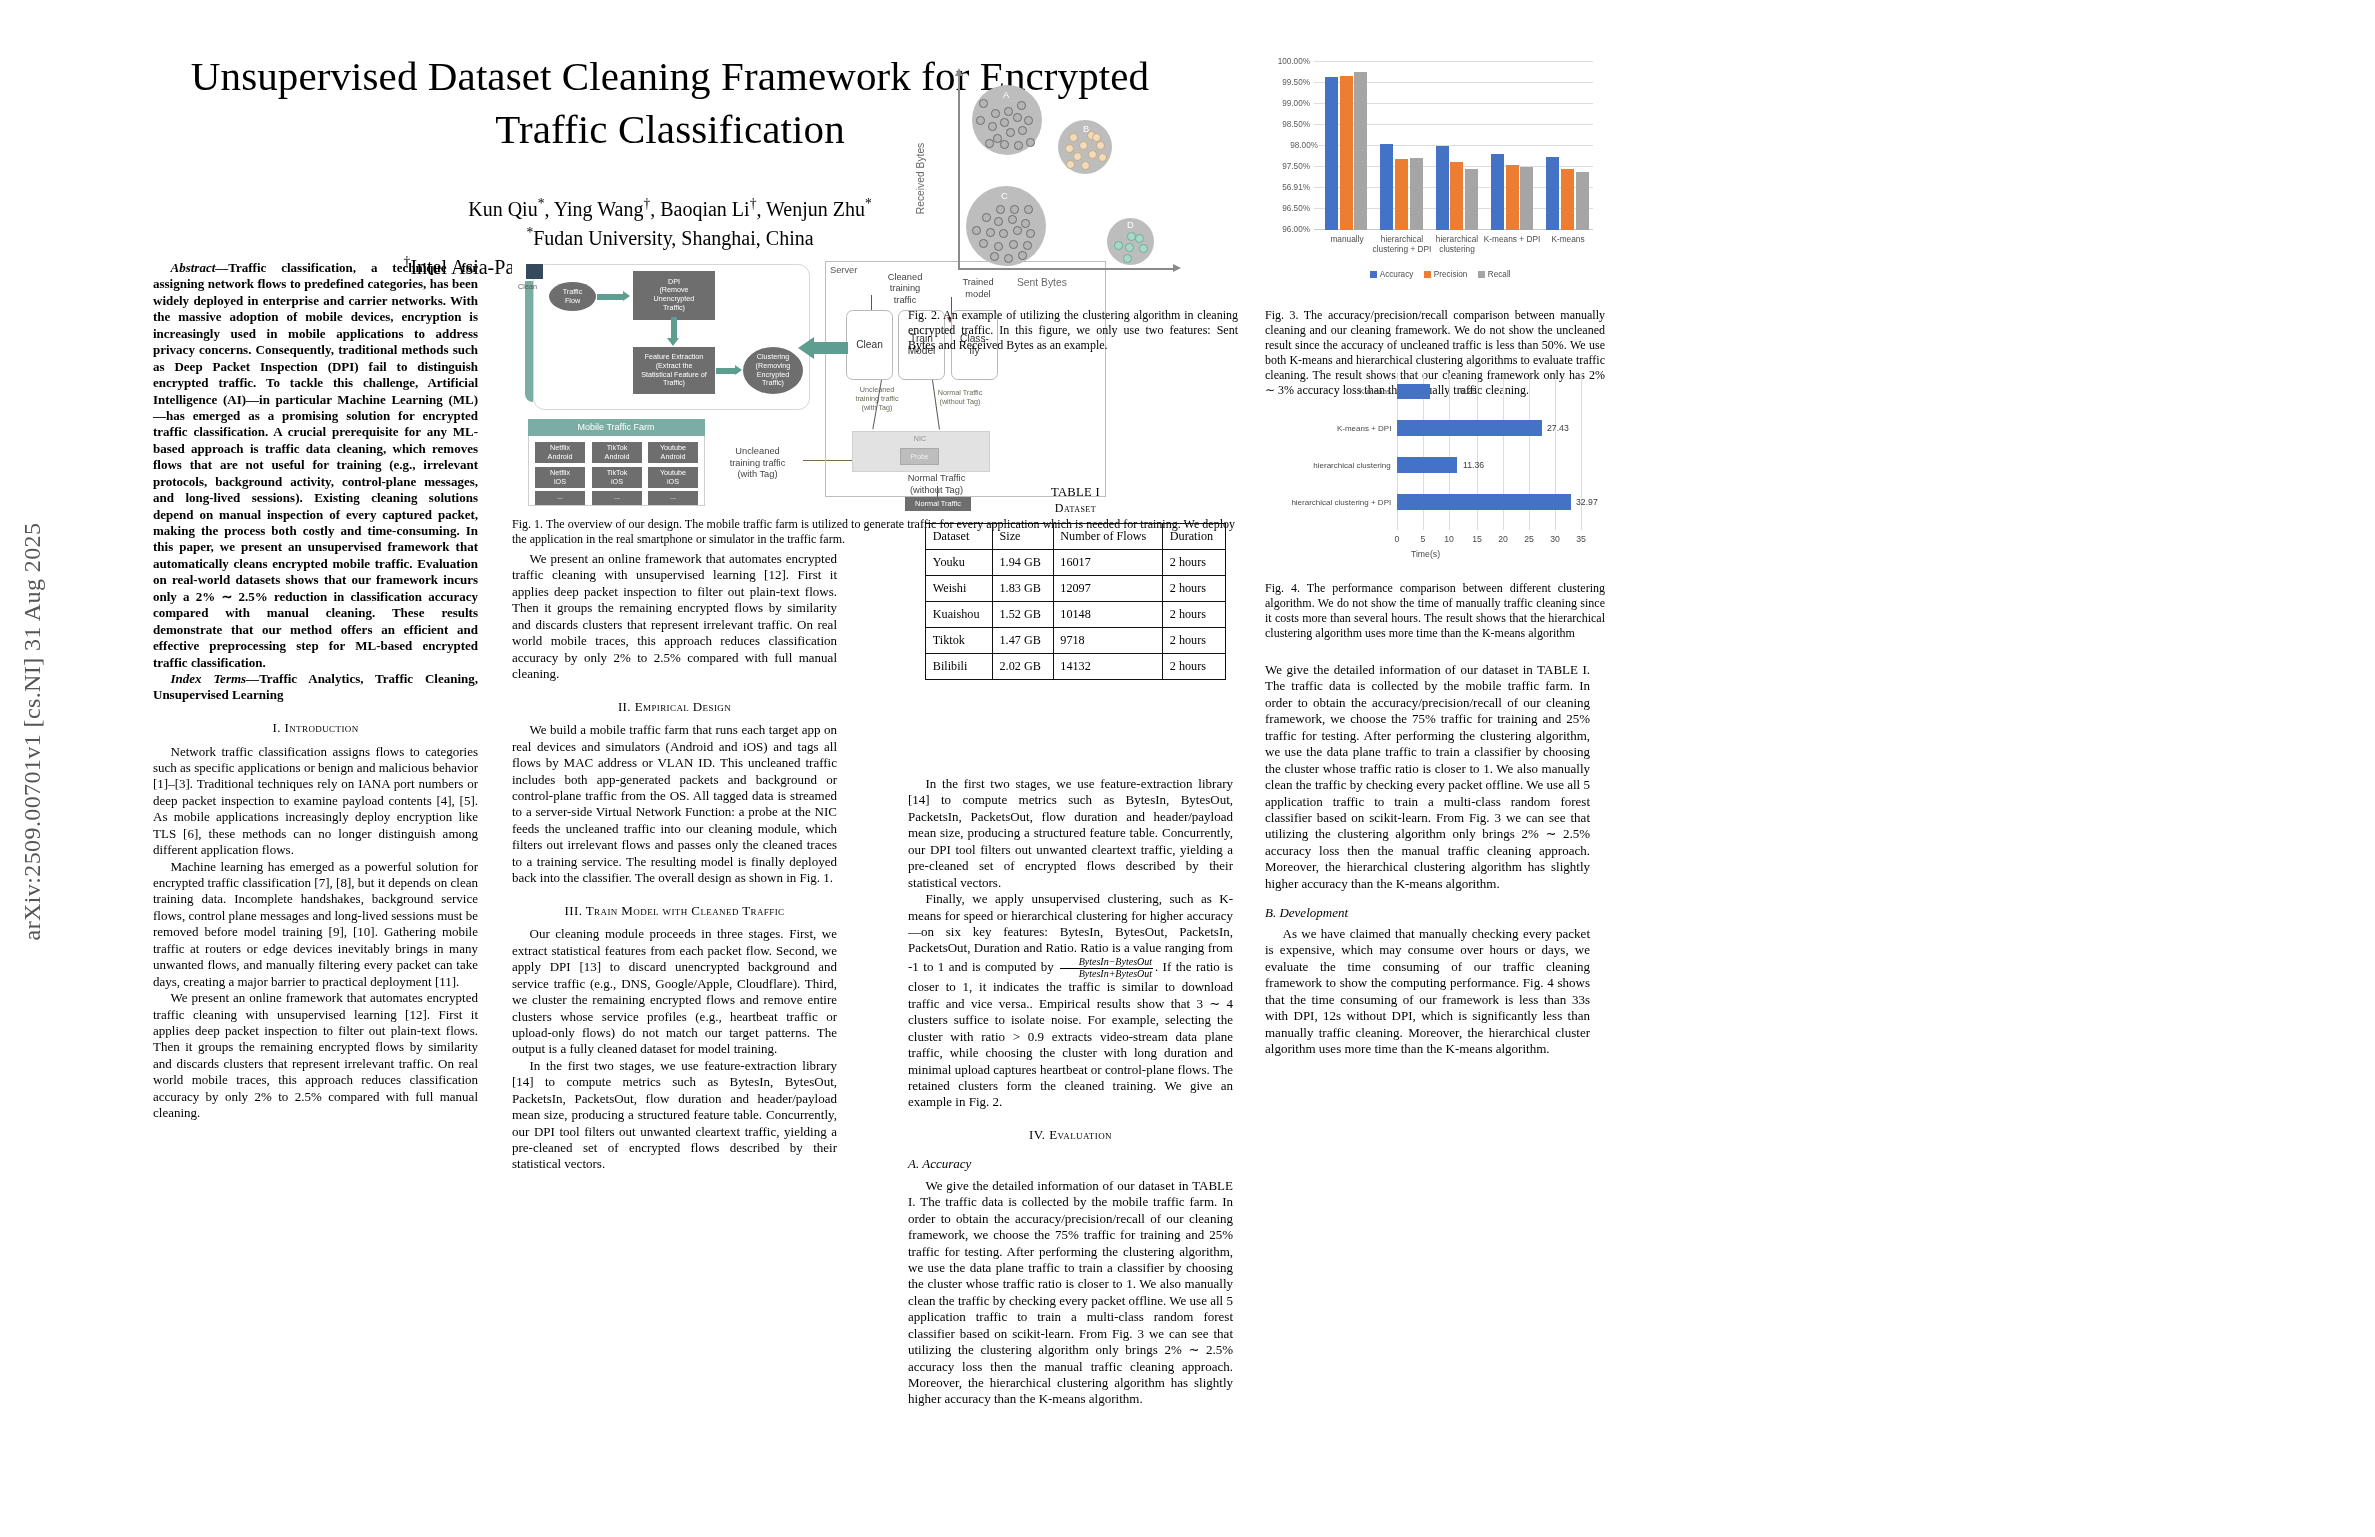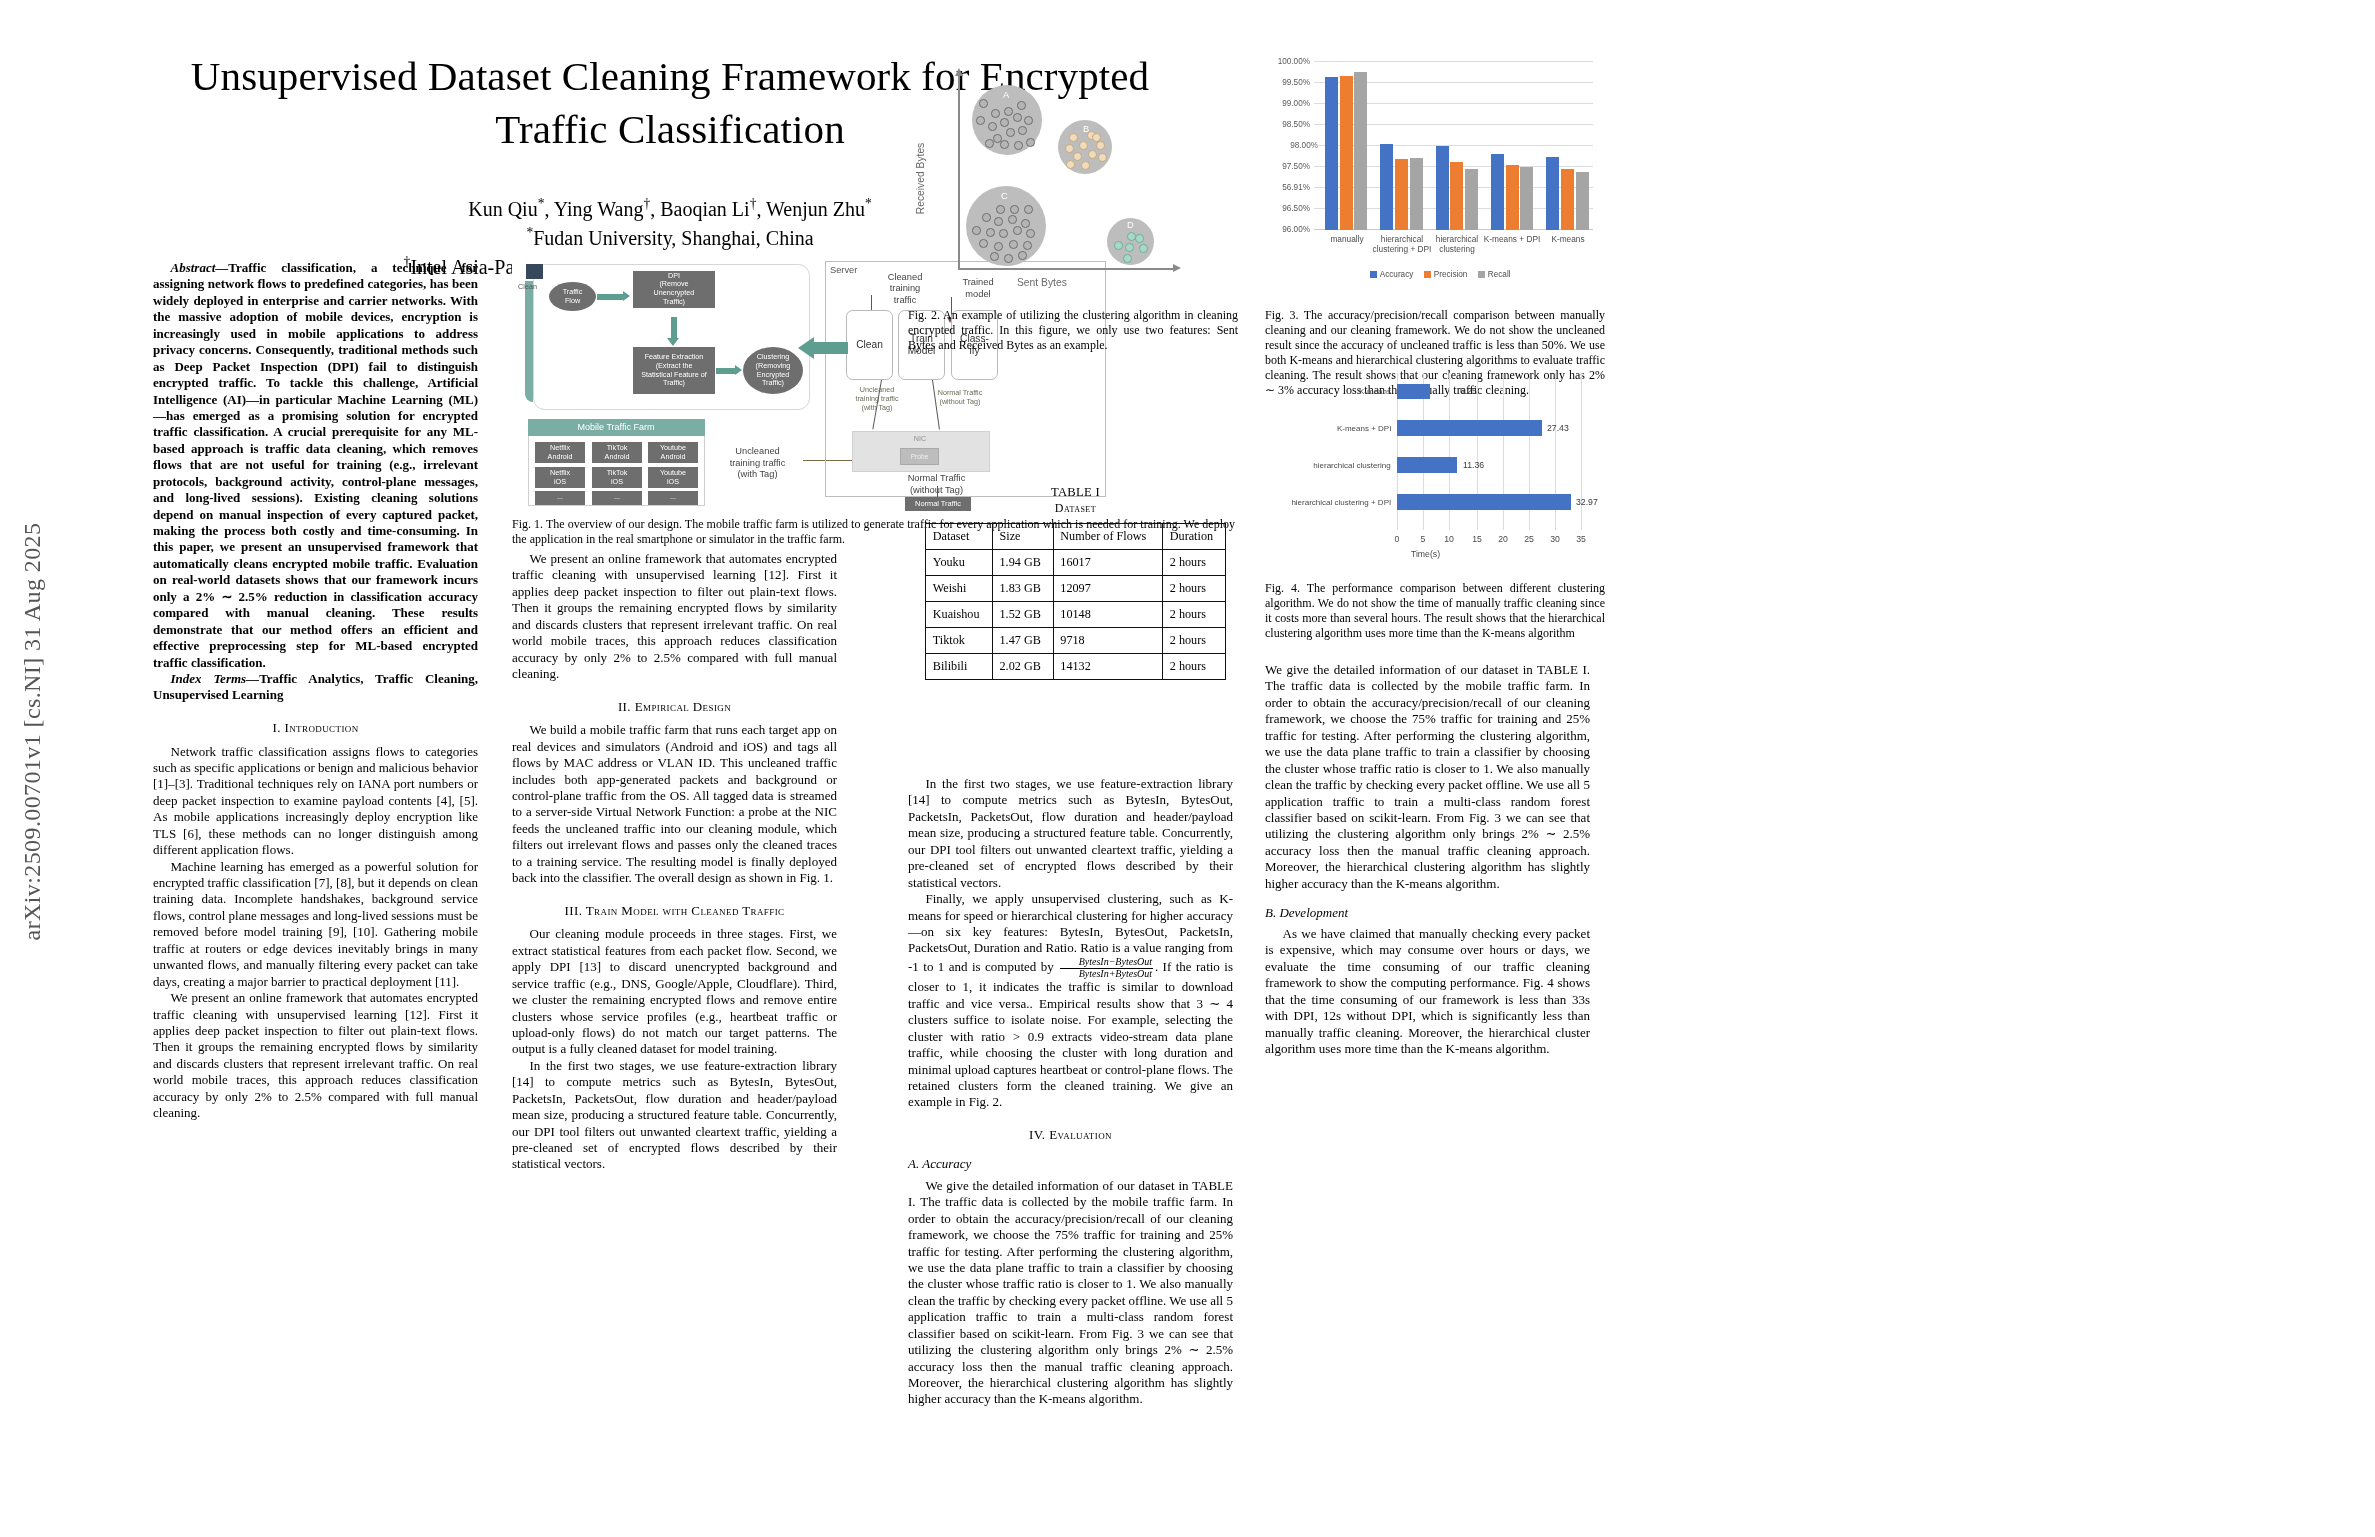--- a/index.html
+++ b/index.html
@@ -140,21 +140,21 @@
 
       <div class="f1box roundpanel" style="left:21.3px;top:7.8px;width:277px;height:146px;"></div>
       <div class="f1box" style="left:13.6px;top:7.8px;width:17.5px;height:15.5px;background:#36495c;"></div>
       <div class="f1box" style="left:12.6px;top:25px;width:8.7px;height:121px;background:#7aada4;border-radius:0 0 0 8.7px;"></div>
       <div class="lbl" style="left:1px;top:26px;width:29px;color:#555;">Clean</div>
 
       <div class="f1box ellipse" style="left:37px;top:26px;width:47px;height:29px;">Traffic<br>Flow</div>
       <div class="f1box" style="left:85px;top:38px;width:26px;height:5.8px;background:#5d9e91;"></div>
       <div class="f1box" style="left:111px;top:35px;width:0;height:0;border-top:5.8px solid transparent;border-bottom:5.8px solid transparent;border-left:7.8px solid #5d9e91;"></div>
 
-      <div class="f1box grayblk" style="left:121px;top:14.6px;width:82px;height:37px;">DPI<br>(Remove<br>Unencrypted<br>Traffic)</div>
+      <div class="f1box grayblk" style="left:121px;top:14.6px;width:82px;height:49px;">DPI<br>(Remove<br>Unencrypted<br>Traffic)</div>
       <div class="f1box" style="left:159px;top:61px;width:5.8px;height:21.3px;background:#5d9e91;"></div>
       <div class="f1box" style="left:155px;top:82px;width:0;height:0;border-left:6.8px solid transparent;border-right:6.8px solid transparent;border-top:8.7px solid #5d9e91;"></div>
 
       <div class="f1box grayblk" style="left:121px;top:91px;width:82px;height:47px;">Feature Extraction<br>(Extract the<br>Statistical Feature of<br>Traffic)</div>
       <div class="f1box" style="left:204px;top:112px;width:21.3px;height:5.8px;background:#5d9e91;"></div>
       <div class="f1box" style="left:223px;top:109px;width:0;height:0;border-top:5.8px solid transparent;border-bottom:5.8px solid transparent;border-left:7.8px solid #5d9e91;"></div>
 
       <div class="f1box ellipse" style="left:231px;top:91px;width:60px;height:47px;">Clustering<br>(Removing<br>Encrypted<br>Traffic)</div>
 
       <div class="f1box whitepanel" style="left:15.5px;top:163px;width:177px;height:87px;"></div>

